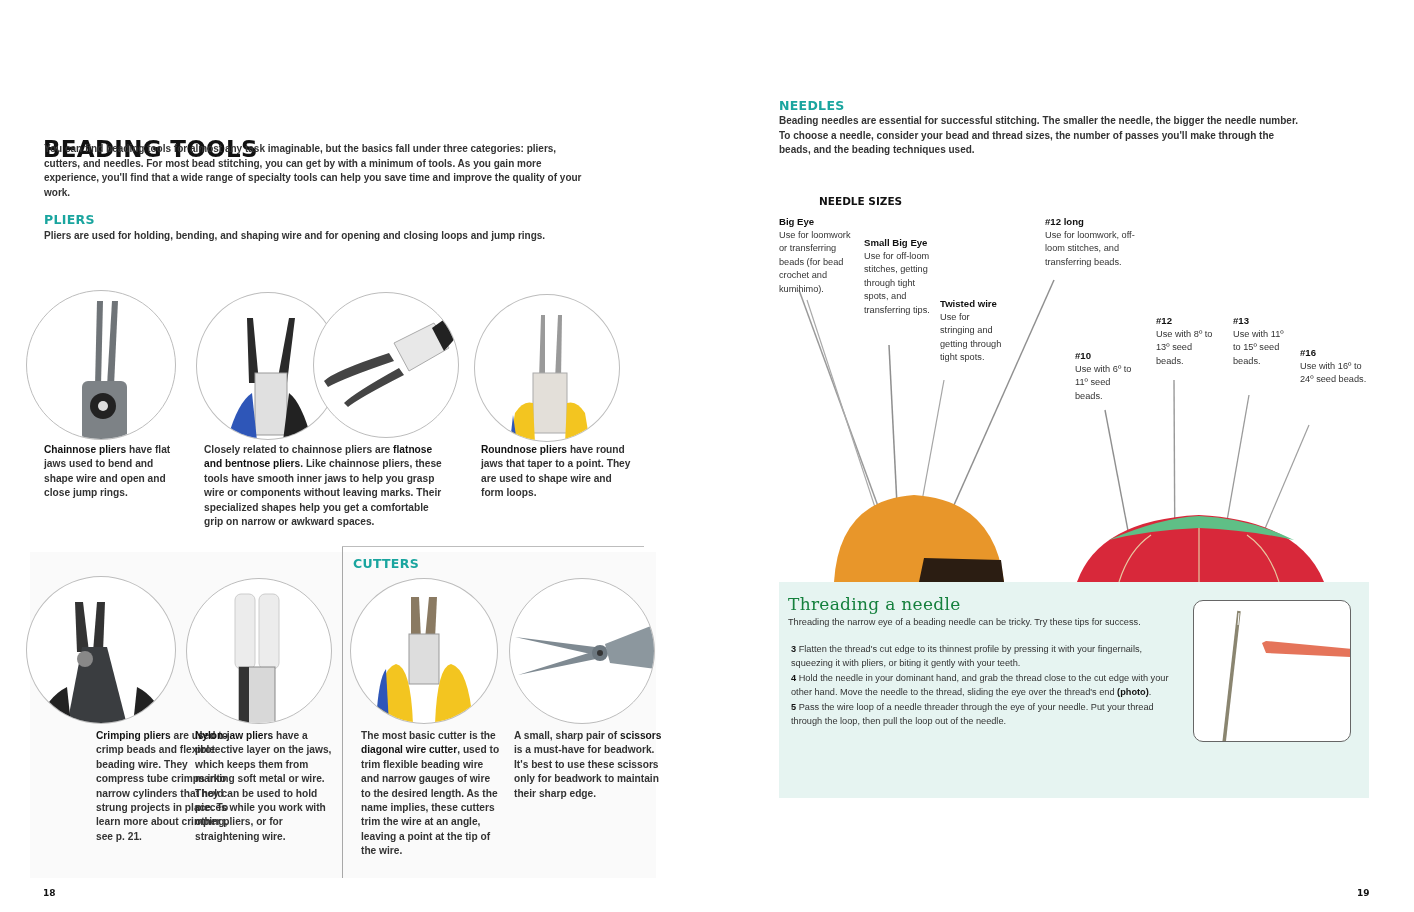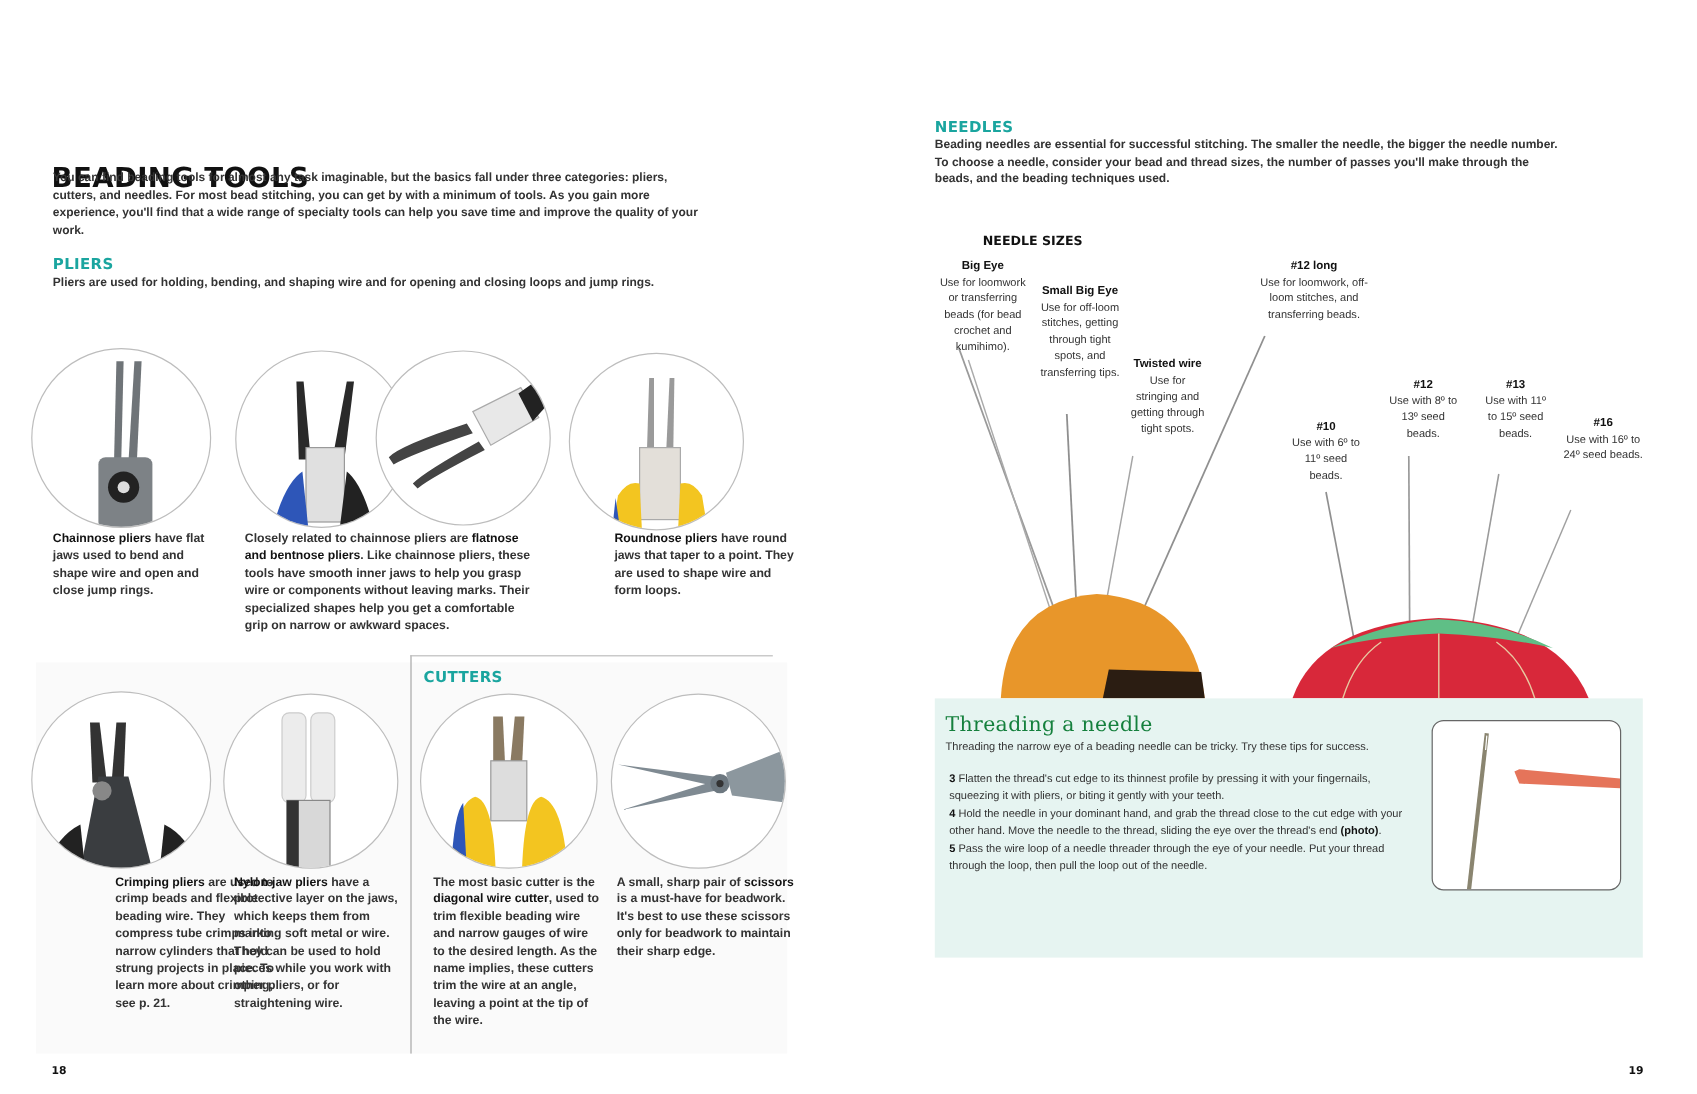--- a/index.html
+++ b/index.html
@@ -8,21 +8,21 @@
   .abs { position: absolute; }
   .h1 { font-family: "DejaVu Sans", sans-serif; font-weight: bold; font-size: 23px; letter-spacing: 0.3px; color: #111; margin-top: 34px; }
   .teal { color: #1aa59f; font-family: "DejaVu Sans", sans-serif; font-weight: bold; font-size: 12.5px; letter-spacing: 0.3px; }
   .body { font-size: 10px; line-height: 14.6px; color: #333; font-weight: bold; }
   .cap { font-size: 10.2px; line-height: 14.4px; color: #333; font-weight: bold; }
   .cap b { color: #111; }
   .circle { position: absolute; border-radius: 50%; border: 1px solid #bdbdbd; background: #ffffff; overflow: hidden; }
   .panel-lower { position: absolute; left: 30px; top: 552px; width: 626px; height: 326px; background: #fafafa; }
   .divider-v { position: absolute; left: 342px; top: 546px; width: 1px; height: 332px; background: #a8a8a8; }
   .divider-h { position: absolute; left: 342px; top: 546px; width: 302px; height: 1px; background: #bdbdbd; }
-  .ns-label { font-size: 9.2px; line-height: 13.6px; color: #333; font-family: "Liberation Sans", sans-serif; text-align: center; }
+  .ns-label { font-size: 9.2px; line-height: 13.6px; color: #333; font-family: "Liberation Sans", sans-serif; }
   .ns-label b { display: block; color: #111; font-size: 9.6px; }
   .sidebar { position: absolute; left: 779px; top: 582px; width: 590px; height: 216px; background: #e6f4f1; }
   .sb-title { font-family: "DejaVu Serif", serif; font-size: 17px; color: #15803d; letter-spacing: 0.3px; }
   .sb-text { font-size: 9.2px; line-height: 14.4px; color: #333; }
   .sb-text b { color: #111; }
   .photo { position: absolute; left: 1193px; top: 600px; width: 158px; height: 142px; border: 1px solid #666; border-radius: 10px; background: #fff; overflow: hidden; }
   .pagenum { font-size: 9px; font-weight: bold; color: #111; font-family: "DejaVu Sans", sans-serif; }
 </style>
 </head>
 <body>
@@ -69,21 +69,21 @@
     <path d="M35,148 L38,120 L42,148 Z" fill="#2e56b8"></path>
   </svg>
 </div>
 
 <div class="abs cap" style="left:44px; top:443px; width:130px;">
   <b>Chainnose pliers</b><span> have flat jaws used to bend and shape wire and open and close jump rings.</span>
 </div>
 <div class="abs cap" style="left:204px; top:443px; width:245px;">
   <span>Closely related to chainnose pliers are </span><b>flatnose and bentnose pliers</b><span>. Like chainnose pliers, these tools have smooth inner jaws to help you grasp wire or components without leaving marks. Their specialized shapes help you get a comfortable grip on narrow or awkward spaces.</span>
 </div>
-<div class="abs cap" style="left:481px; top:443px; width:152px;margin-left:31px;">
+<div class="abs cap" style="left:481px; top:443px; width:152px;">
   <b>Roundnose pliers</b><span> have round jaws that taper to a point. They are used to shape wire and form loops.</span>
 </div>
 
 <div class="panel-lower"></div>
 <div class="divider-v"></div>
 <div class="divider-h"></div>
 
 <div class="abs teal" style="left:353px; top:556px;">CUTTERS</div>
 
 <div class="circle" style="left:26px; top:576px; width:150px; height:148px;">

